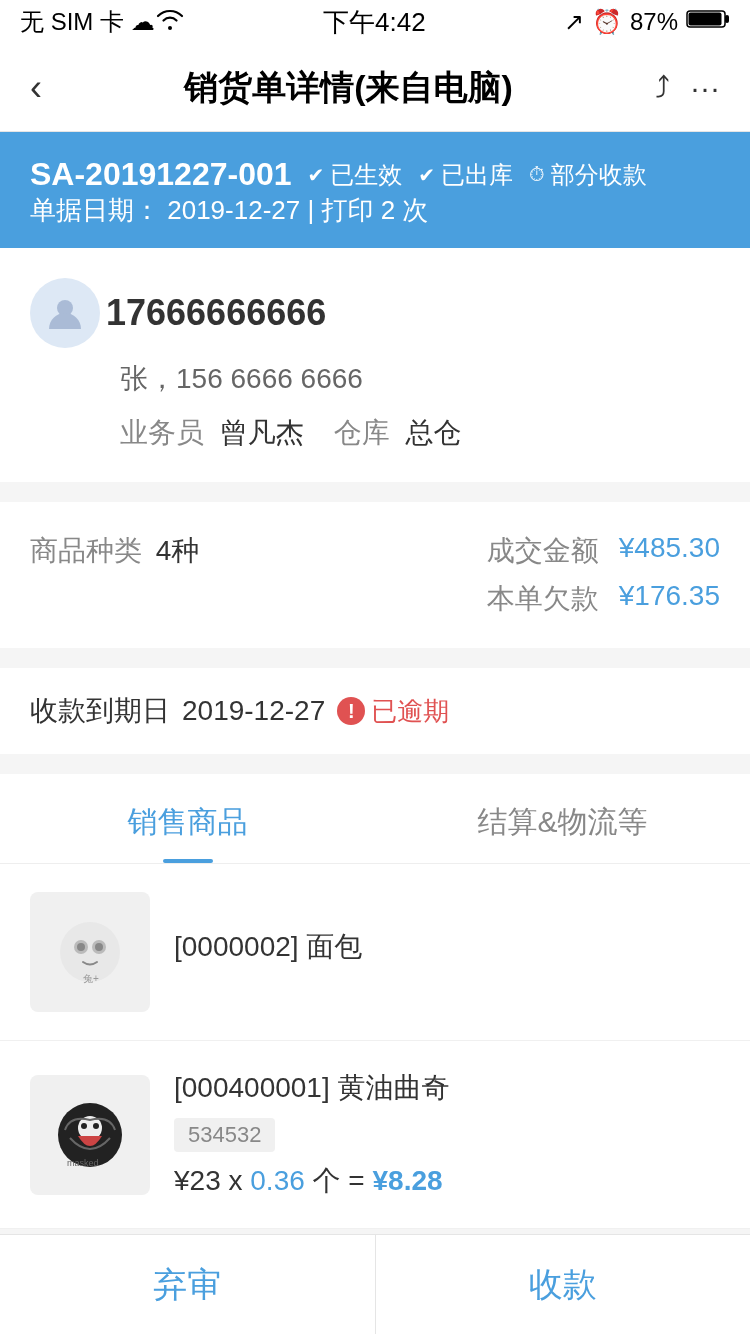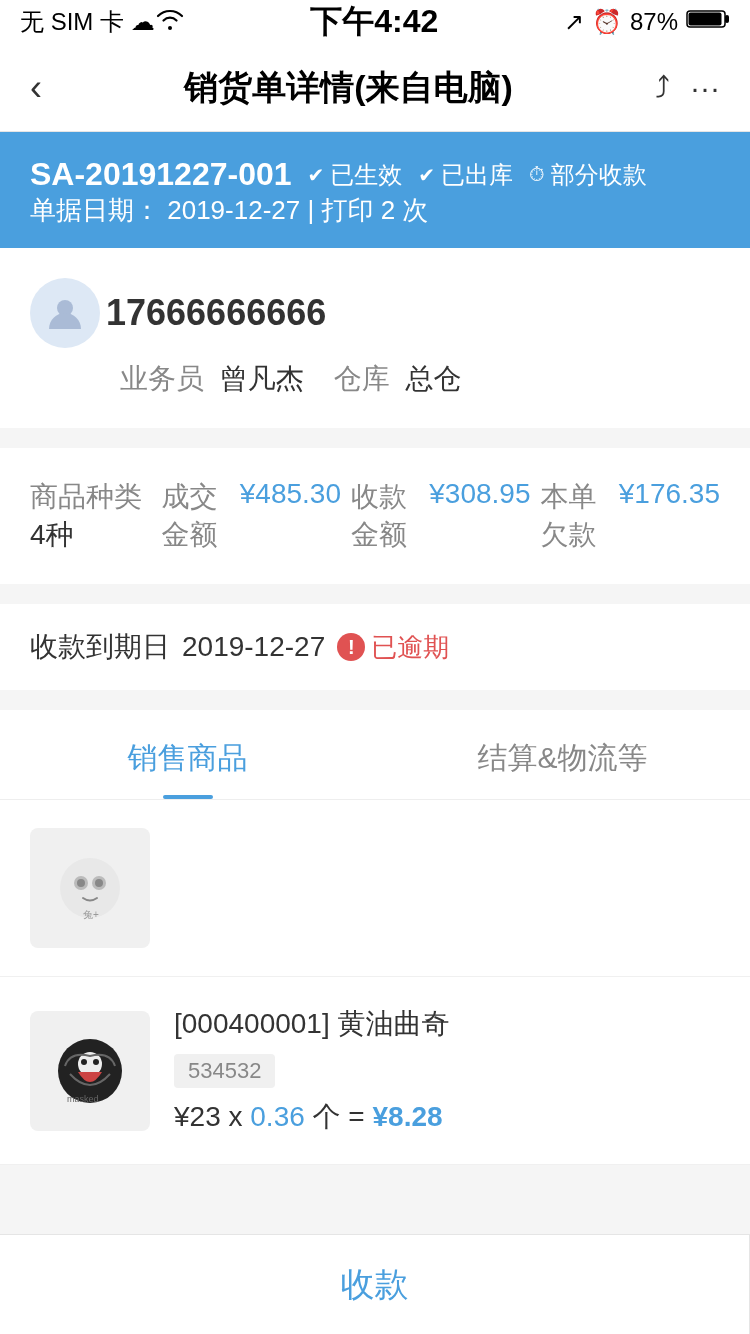--- a/index.html
+++ b/index.html
@@ -18,21 +18,21 @@
       background: #fff;
       height: 44px;
       display: flex;
       align-items: center;
       justify-content: space-between;
       padding: 0 20px;
       font-size: 24px;
       color: #000;
     }
     .status-bar-left { display: flex; align-items: center; }
-    .status-bar-center { font-weight: 700; font-size: 32px; }
+    .status-bar-center { font-weight: 400; font-size: 26px; }
     .status-bar-right { display: flex; align-items: center; gap: 8px; font-size: 24px; }
 
     
     .nav-bar {
       background: #fff;
       height: 88px;
       display: flex;
       align-items: center;
       justify-content: space-between;
       padding: 0 30px;
@@ -124,21 +124,21 @@
       background: #fff;
       padding: 30px;
       margin-bottom: 10px;
       display: flex;
       justify-content: space-between;
       align-items: flex-start;
     }
     .amounts-left { font-size: 28px; color: #333; }
     .amounts-label { color: #888; margin-right: 6px; }
     .amounts-value { color: #333; font-weight: 500; }
-    .amounts-right { display: flex; gap: 10px; align-items: flex-end; }
+    .amounts-right { display: flex; flex-direction: column; gap: 10px; align-items: flex-end; }
     .amount-row { display: flex; justify-content: space-between; gap: 20px; font-size: 28px; }
     .amount-label { color: #888; }
     .amount-val { color: #4a9fde; font-weight: 500; }
 
     
     .due-section {
       background: #fff;
       padding: 24px 30px;
       margin-bottom: 10px;
       display: flex;
@@ -331,20 +331,21 @@
 <div class="customer-section">
   <div class="customer-row">
     <div class="avatar">
       <svg viewBox="0 0 40 40" fill="none">
         <circle cx="20" cy="15" r="8" fill="#aabbd6"></circle>
         <path d="M4 36c0-8.837 7.163-16 16-16s16 7.163 16 16" fill="#aabbd6"></path>
       </svg>
     </div>
     <span class="customer-name">17666666666</span>
   </div>
+  <div class="customer-sub">张，156 6666 6666</div>
   <div class="customer-meta">
     <div>
       <span class="meta-label">业务员</span>
       <span>曾凡杰</span>
     </div>
     <div>
       <span class="meta-label">仓库</span>
       <span>总仓</span>
     </div>
   </div>
@@ -354,24 +355,20 @@
 
 <div class="amounts-section">
   <div class="amounts-left">
     <span class="amounts-label">商品种类</span>
     <span class="amounts-value">4种</span>
   </div>
   <div class="amounts-right">
     <div class="amount-row">
       <span class="amount-label">成交金额</span>
       <span class="amount-val">¥485.30</span>
-    </div>
-    <div class="amount-row">
-      <span class="amount-label">收款金额</span>
-      <span class="amount-val">¥308.95</span>
     </div>
     <div class="amount-row">
       <span class="amount-label">本单欠款</span>
       <span class="amount-val">¥176.35</span>
     </div>
   </div>
 </div>
 
 <div class="separator"></div>
 
@@ -404,20 +401,24 @@
         <circle cx="35" cy="35" r="30" fill="#e8e8e8"></circle>
         <circle cx="26" cy="30" r="7" fill="#bbb"></circle>
         <circle cx="44" cy="30" r="7" fill="#bbb"></circle>
         <circle cx="26" cy="30" r="4" fill="#888"></circle>
         <circle cx="44" cy="30" r="4" fill="#888"></circle>
         <path d="M28 45 Q35 50 42 45" stroke="#888" stroke-width="2" fill="none" stroke-linecap="round"></path>
         <text x="28" y="65" font-size="10" fill="#999">兔+</text>
       </svg>
     </div>
     <div class="product-info">
+      <div class="product-name">
+        <span>[0000002]</span>
+        <span>面包</span>
+      </div>
     </div>
   </div>
 
   <div class="product-item">
     <div class="product-img">
 
       <svg viewBox="0 0 70 70" fill="none">
         <circle cx="35" cy="35" r="32" fill="#222"></circle>
         <circle cx="35" cy="28" r="12" fill="#eee"></circle>
         <path d="M23 36 Q35 56 47 36" fill="#c44"></path>
@@ -444,15 +445,18 @@
       </div>
     </div>
   </div>
 
 </div>
 
 <div style="height:100px;"></div>
 
 <div class="bottom-bar">
   <div class="bottom-btn">
+    <span>弃审</span>
+  </div>
+  <div class="bottom-btn">
     <span>收款</span>
   </div>
 </div>
 
 </body></html>

